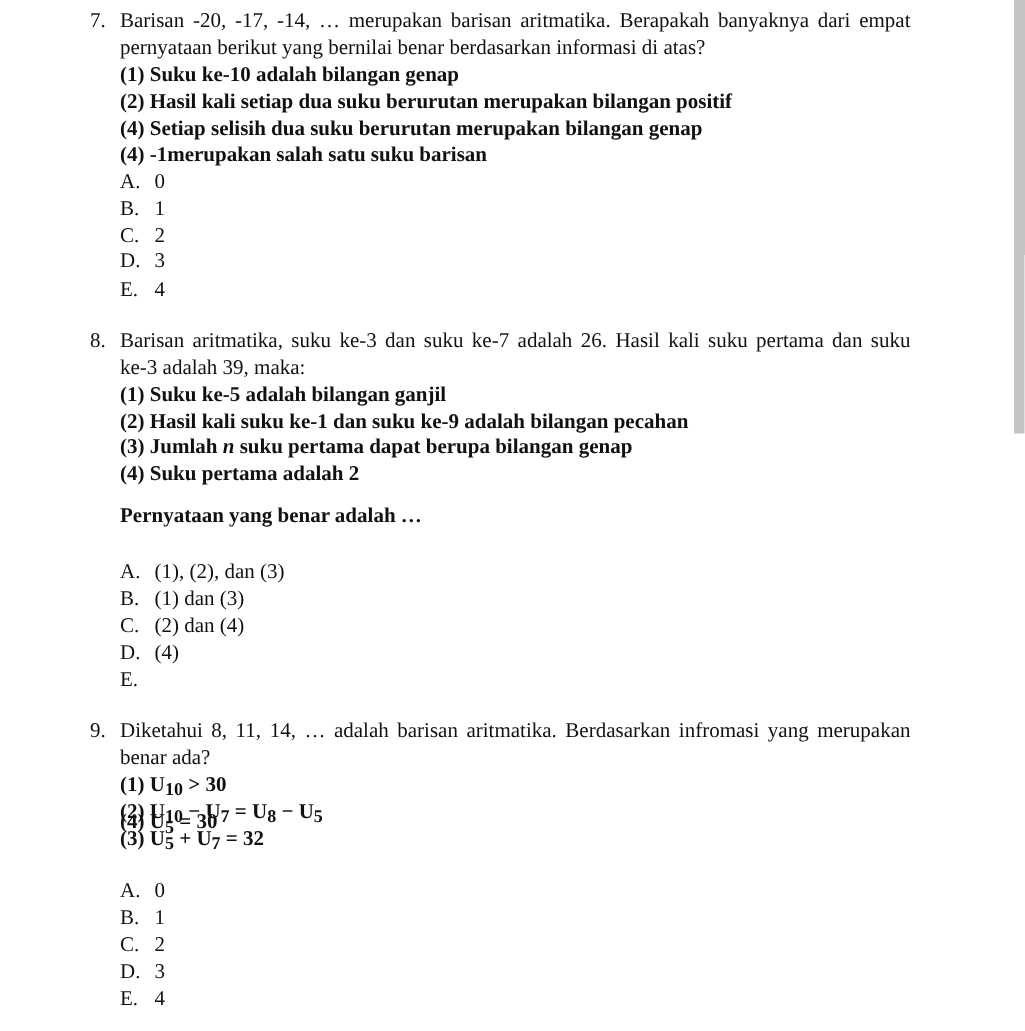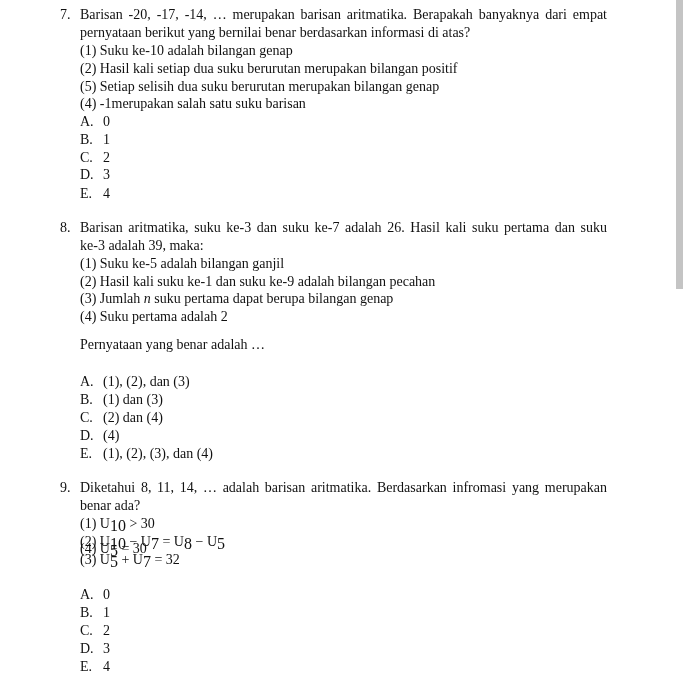--- a/index.html
+++ b/index.html
@@ -33,31 +33,32 @@
     left: 80px;
   }
   .justify {
     width: 527px;
     text-align: justify;
     text-align-last: justify;
     white-space: normal;
   }
   .stmt {
     left: 80px;
+    font-weight: bold;
   }
   .opt-letter {
     position: absolute;
     left: 80px;
   }
   .opt-value {
     position: absolute;
     left: 103px;
   }
   .math sub {
-    font-size: 16px;
+    font-size: 12px;
     vertical-align: -3px;
     line-height: 0;
   }
   .scrollbar {
     position: absolute;
     right: 0;
     top: 0;
     width: 7px;
     height: 687px;
     background: #ffffff;
@@ -75,21 +76,21 @@
 <body>
 
 <div class="page">
 
   <div>
     <div class="line" style="top:6px; left:60px;">7.</div>
     <div class="line qtext justify" style="top:6px;">Barisan -20, -17, -14, … merupakan barisan aritmatika. Berapakah banyaknya dari empat</div>
     <div class="line qtext" style="top:24px;">pernyataan berikut yang bernilai benar berdasarkan informasi di atas?</div>
     <div class="line stmt" style="top:42px;">(1) Suku ke-10 adalah bilangan genap</div>
     <div class="line stmt" style="top:60px;">(2) Hasil kali setiap dua suku berurutan merupakan bilangan positif</div>
-    <div class="line stmt" style="top:78px;">(5) Setiap selisih dua suku berurutan merupakan bilangan genap</div>
+    <div class="line stmt" style="top:78px;">(4) Setiap selisih dua suku berurutan merupakan bilangan genap</div>
     <div class="line stmt" style="top:95px;">(4) -1merupakan salah satu suku barisan</div>
 
     <div class="line" style="top:113px; left:0; width:300px;">
       <span class="opt-letter">A.</span>
       <span class="opt-value">0</span>
     </div>
     <div class="line" style="top:131px; left:0; width:300px;">
       <span class="opt-letter">B.</span>
       <span class="opt-value">1</span>
     </div>
@@ -131,21 +132,20 @@
     <div class="line" style="top:409px; left:0; width:320px;">
       <span class="opt-letter">C.</span>
       <span class="opt-value">(2) dan (4)</span>
     </div>
     <div class="line" style="top:427px; left:0; width:320px;">
       <span class="opt-letter">D.</span>
       <span class="opt-value">(4)</span>
     </div>
     <div class="line" style="top:445px; left:0; width:320px;">
       <span class="opt-letter">E.</span>
-      <span class="opt-value">(1), (2), (3), dan (4)</span>
     </div>
   </div>
 
   <div>
     <div class="line" style="top:479px; left:60px;">9.</div>
     <div class="line qtext justify" style="top:479px;">Diketahui 8, 11, 14, … adalah barisan aritmatika. Berdasarkan infromasi yang merupakan</div>
     <div class="line qtext" style="top:497px;">benar ada?</div>
 
     <div class="line stmt math" style="top:515px;">
       <span>(1) </span><span>U</span><sub>10</sub><span> &gt; 30</span>

